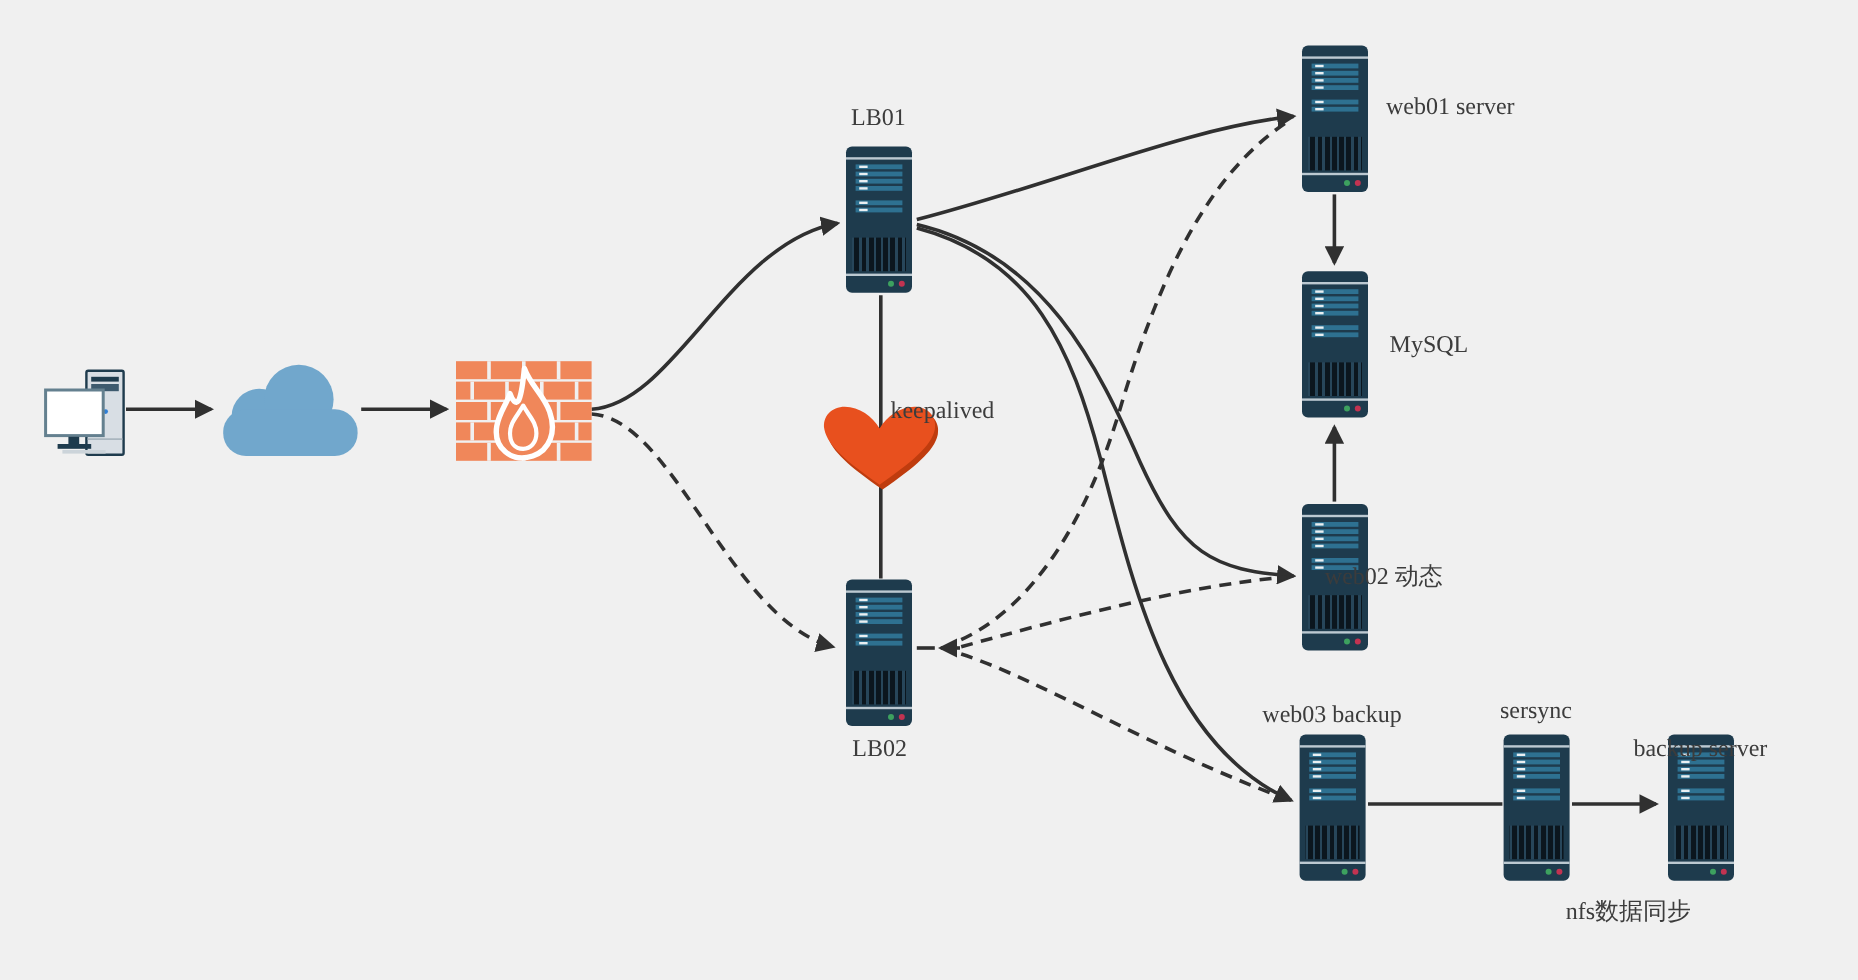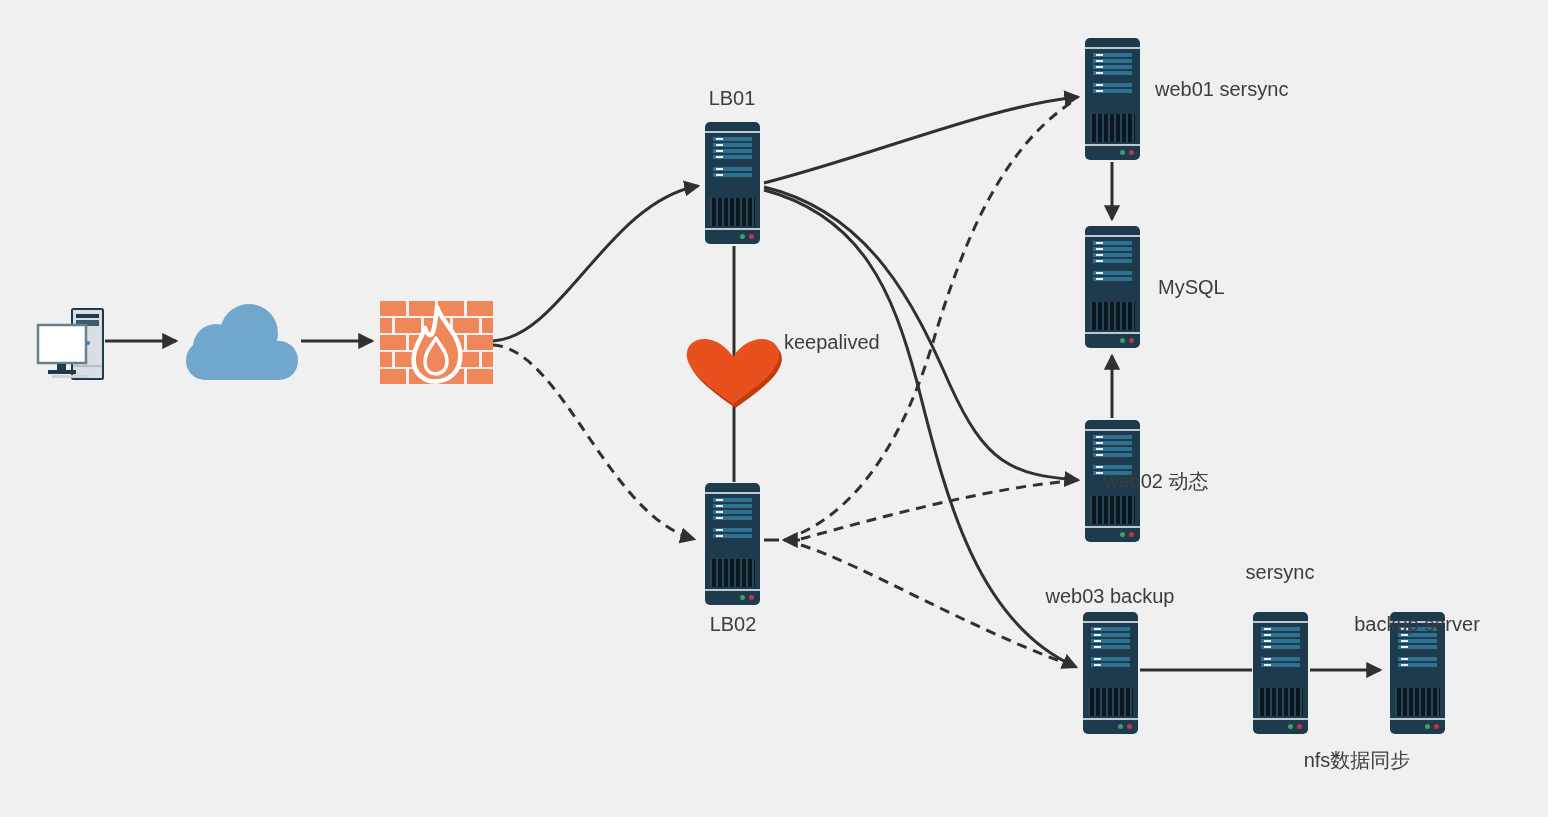--- a/index.html
+++ b/index.html
@@ -1,17 +1,17 @@
 <!DOCTYPE html>
 <html><head>
 <meta charset="utf-8">
 <style>
   html,body{margin:0;padding:0;background:#f0f0f0;}
   .stage{position:relative;width:1548px;height:817px;background:#f0f0f0;
-         font-family:Liberation Sans, sans-serif;overflow:hidden;}
+         font-family:Liberation Serif, serif;overflow:hidden;}
   svg.layer{position:absolute;left:0;top:0;}
   .edge{fill:none;stroke:#303030;stroke-width:3;}
   .edge.dashed{stroke-dasharray:10 7;}
   
   .server{position:absolute;width:55px;height:122px;background:#1e3b4d;border-radius:5px;}
   .srv-topline{position:absolute;top:9px;left:0;right:0;height:2px;background:#bcc9d1;}
   .srv-bar{position:absolute;left:8px;width:39px;height:4px;background:#2e7191;}
   .srv-bar::before{content:"";position:absolute;left:3px;top:1px;width:7px;height:2px;background:#e9eff2;}
   .srv-vent{position:absolute;top:76px;left:5px;width:45px;height:28px;
             background:repeating-linear-gradient(90deg,#27465a 0 2px,#0b161e 2px 6px);}
@@ -145,21 +145,21 @@
         <div class="srv-bar" style="top:21px"></div>
         <div class="srv-bar" style="top:27px"></div>
         <div class="srv-bar" style="top:33px"></div>
         <div class="srv-bar" style="top:45px"></div>
         <div class="srv-bar" style="top:51px"></div>
         <div class="srv-vent"></div>
         <div class="srv-botline"></div>
         <span class="srv-dot srv-dot-green"></span>
         <span class="srv-dot srv-dot-red"></span>
       </div>
-      <div class="node-label" style="left: 1155px; top: 77px;">web01 sersync</div>
+      <div class="node-label" style="left: 1155px; top: 77px;">web01 server</div>
       <div class="server" style="left: 1085px; top: 226px;">
         <div class="srv-topline"></div>
         <div class="srv-bar" style="top:15px"></div>
         <div class="srv-bar" style="top:21px"></div>
         <div class="srv-bar" style="top:27px"></div>
         <div class="srv-bar" style="top:33px"></div>
         <div class="srv-bar" style="top:45px"></div>
         <div class="srv-bar" style="top:51px"></div>
         <div class="srv-vent"></div>
         <div class="srv-botline"></div>
@@ -201,32 +201,32 @@
         <div class="srv-bar" style="top:21px"></div>
         <div class="srv-bar" style="top:27px"></div>
         <div class="srv-bar" style="top:33px"></div>
         <div class="srv-bar" style="top:45px"></div>
         <div class="srv-bar" style="top:51px"></div>
         <div class="srv-vent"></div>
         <div class="srv-botline"></div>
         <span class="srv-dot srv-dot-green"></span>
         <span class="srv-dot srv-dot-red"></span>
       </div>
-      <div class="node-label label-center" style="left: 1280px; top: 560px;">sersync</div>
+      <div class="node-label label-center" style="left: 1280px; top: 580px;">sersync</div>
       <div class="server" style="left: 1390px; top: 612px;">
         <div class="srv-topline"></div>
         <div class="srv-bar" style="top:15px"></div>
         <div class="srv-bar" style="top:21px"></div>
         <div class="srv-bar" style="top:27px"></div>
         <div class="srv-bar" style="top:33px"></div>
         <div class="srv-bar" style="top:45px"></div>
         <div class="srv-bar" style="top:51px"></div>
         <div class="srv-vent"></div>
         <div class="srv-botline"></div>
         <span class="srv-dot srv-dot-green"></span>
         <span class="srv-dot srv-dot-red"></span>
       </div>
       <div class="node-label label-center" style="left: 1417px; top: 612px;">backup server</div>
     </div>
 
-  <div class="node-label" style="left:784px;top:330px;">keepalived</div>
+  <div class="node-label" style="left:742px;top:330px;">keepalived</div>
   <div class="node-label label-center" style="left:1357px;top:748px;">nfs数据同步</div>
 </div>
 
 </body></html>

